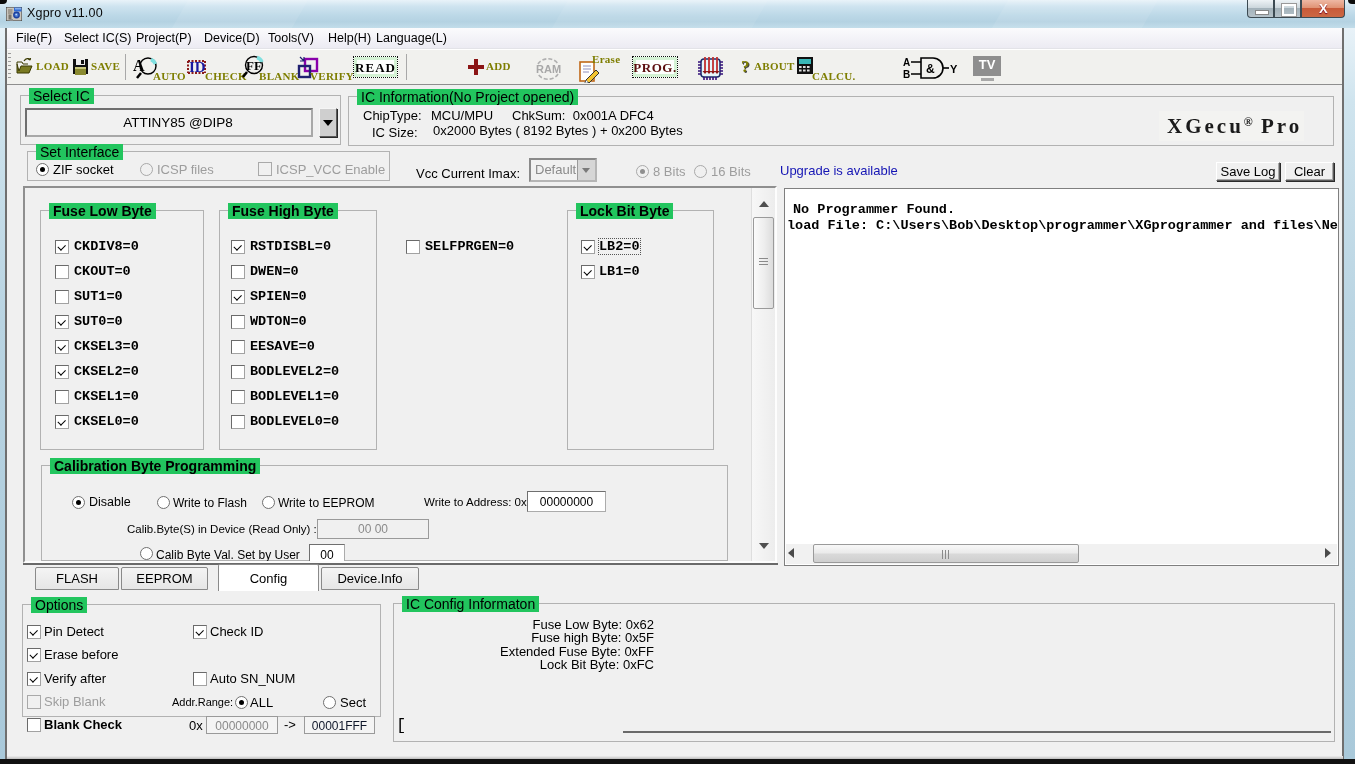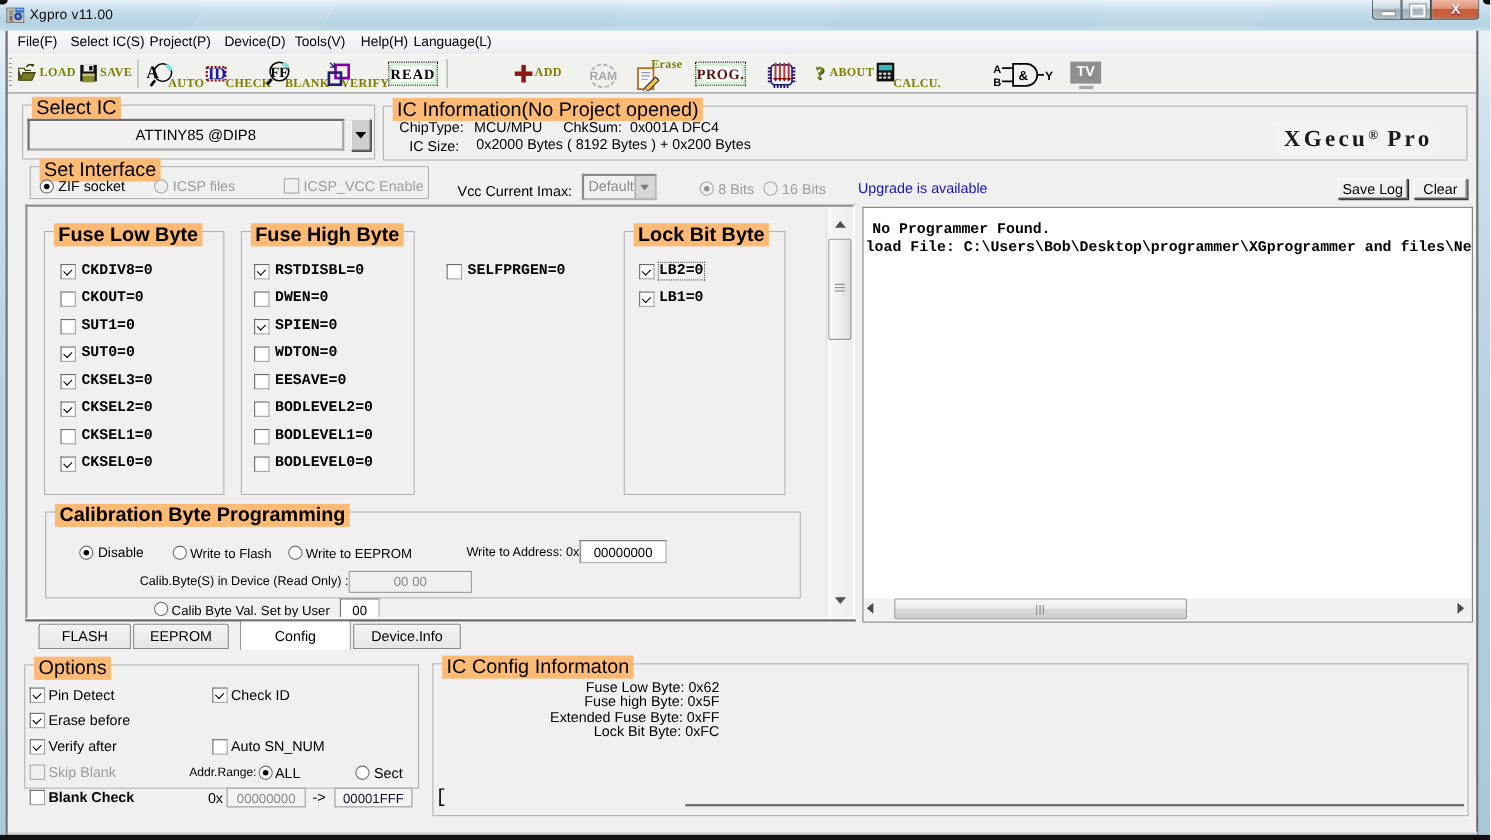--- a/index.html
+++ b/index.html
@@ -18,21 +18,21 @@
   #btn-close{left:1301px;width:44px;border-radius:0 0 4px 0;background:linear-gradient(180deg,#eeb8a4 0%,#e09375 45%,#c85a39 50%,#cc6843 100%);}
   
   #menubar{left:5px;top:28px;width:1345px;height:20px;background:linear-gradient(180deg,#fbfbfd,#ecebf3);border-bottom:1px solid #e3e3e8;}
   .mi{position:absolute;top:3px;font-size:12.5px;color:#000;}
   
   #toolbar{left:5px;top:49px;width:1345px;height:34px;background:#f1f1ee;border-top:1px solid #fff;border-bottom:1px solid #8e8e8e;}
   .tsep{position:absolute;top:4px;width:1px;height:26px;background:#a8a8a8;}
   .tlabel{position:absolute;font-family:"Liberation Serif",serif;font-weight:bold;font-size:11px;color:#7e7e00;letter-spacing:.3px;}
   
   .gb{position:absolute;border:1px solid #b2b2b2;box-sizing:border-box;}
-  .gb>span.lg{position:absolute;top:-8px;left:8px;background:#fdba74;padding:0 4px;font-size:18px;color:#000;white-space:nowrap;}
+  .gb>span.lg{position:absolute;top:-8px;left:8px;background:#22c55e;padding:0 4px;font-size:14px;color:#000;white-space:nowrap;}
   .gb>span.lgb{font-weight:bold;}
   
   .cb{position:absolute;width:12px;height:12px;background:#fff;border:1px solid;border-color:#6a6a6a #a2a2a2 #a2a2a2 #6a6a6a;box-sizing:content-box;}
   .cb.dis{border-color:#a9a9a9;background:#f0f0f0;}
   .cb.on::after{content:"";position:absolute;left:2px;top:2.5px;width:6px;height:3.5px;border-left:1.9px solid #000;border-bottom:1.9px solid #000;transform:rotate(-45deg);}
   .rd{position:absolute;width:11px;height:11px;border-radius:50%;background:#fff;border:1px solid #707070;}
   .rd.dis{border-color:#a9a9a9;background:#f0f0f0;}
   .rd.on::after{content:"";position:absolute;left:3px;top:3px;width:5px;height:5px;border-radius:50%;background:#000;}
   .rd.dis.on::after{background:#8f8f8f;}
   .lbl{position:absolute;font-size:13px;color:#000;white-space:nowrap;}
@@ -314,21 +314,21 @@
 
         <div class="cb" style="left:381px;top:52px;"></div>
           <div class="lbl mono" style="left:400px;top:51px;">SELFPRGEN=0</div>
 
         <div class="cb on" style="left:556px;top:52px;"></div>
           <div class="lbl mono dottxt" style="left:574px;top:51px;">LB2=0</div>
         <div class="cb on" style="left:556px;top:77px;"></div>
           <div class="lbl mono" style="left:574px;top:76px;">LB1=0</div>
       </div>
 
-      <div class="gb" style="left:16px;top:277px;width:687px;height:79px;">
+      <div class="gb" style="left:16px;top:277px;width:687px;height:96px;">
         <span class="lg lgb">Calibration Byte Programming</span>
         <div class="rd on" style="left:30px;top:30px;"></div>
         <div class="lbl" style="left:47px;top:29px;font-size:12.5px;">Disable</div>
         <div class="rd" style="left:115px;top:30px;"></div>
         <div class="lbl" style="left:131px;top:30px;font-size:12px;">Write to Flash</div>
         <div class="rd" style="left:220px;top:30px;"></div>
         <div class="lbl" style="left:236px;top:30px;font-size:12px;">Write to EEPROM</div>
         <div class="lbl" style="left:382px;top:30px;font-size:11.5px;">Write to Address: 0x</div>
         <div class="sunken" style="left:485px;top:25px;width:79px;height:21px;">
           <div style="position:absolute;width:100%;top:3px;text-align:center;font-size:12px;">00000000</div>

